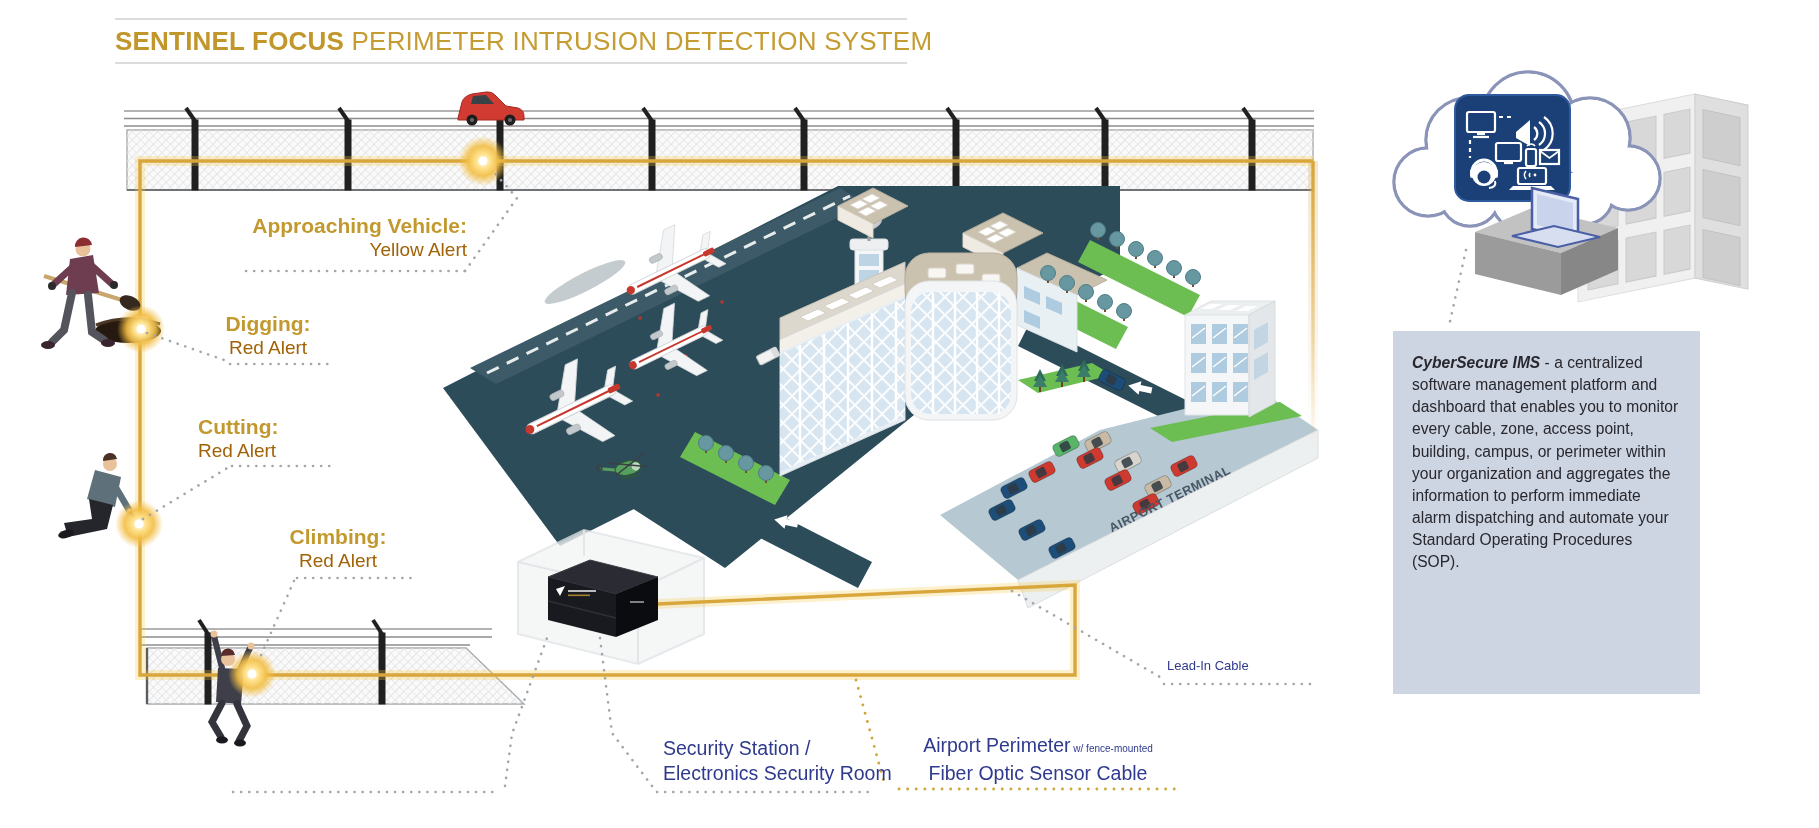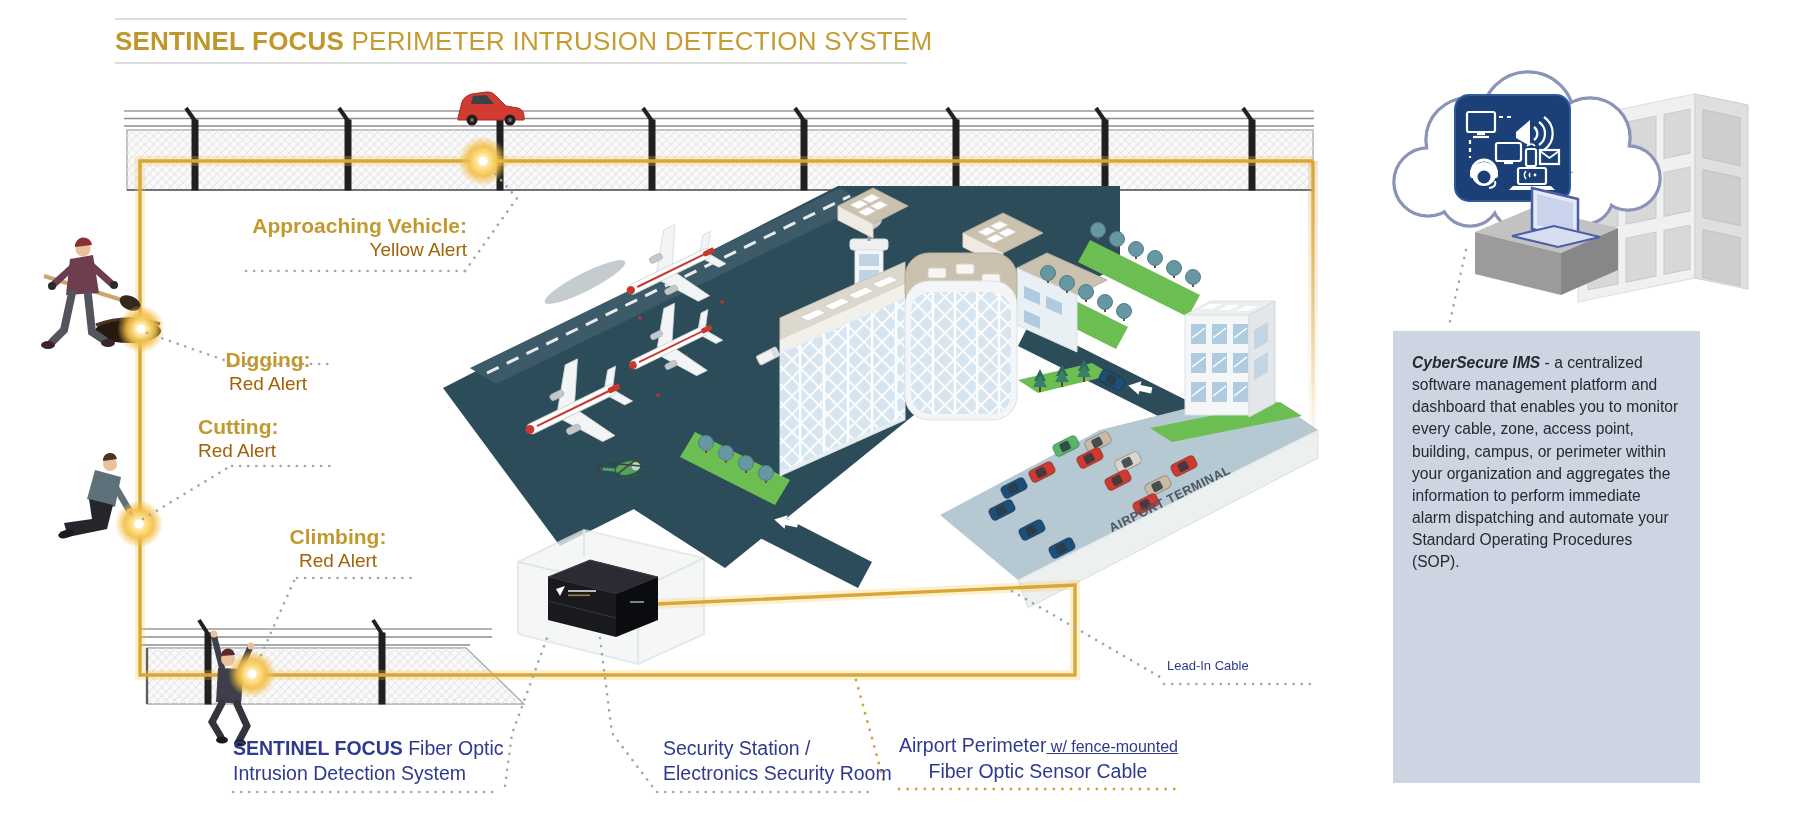--- a/index.html
+++ b/index.html
@@ -10,35 +10,35 @@
   
   .rule{position:absolute;z-index:2;left:115px;width:792px;height:2px;background:#DCDCDC;}
   .r-top{top:18px}.r-bottom{top:62px}
   .title{left:115px;top:26px;font-size:26px;color:#C59C31;letter-spacing:.2px;white-space:nowrap;}
   .title .brand{font-weight:bold;color:#C1962A;}
   
   .alert{color:#C9A336;}
   .alert .al{font-weight:bold;font-size:21px;line-height:25px;color:#C2992E;}
   .alert .av{font-size:19px;line-height:23px;color:#a16207;}
   .a-vehicle{left:205px;top:213px;width:262px;text-align:right;}
-  .a-digging{left:198px;top:311px;width:140px;text-align:center;margin-top:36px;}
+  .a-digging{left:198px;top:311px;width:140px;text-align:center;}
   .a-cutting{left:198px;top:414px;width:140px;text-align:left;}
   .a-climbing{left:263px;top:524px;width:150px;text-align:center;}
   
   .nlabel{color:#2F3A8E;font-size:19.5px;line-height:25px;white-space:nowrap;}
   .nlabel .b{font-weight:bold;}
   .l-system{left:233px;top:736px;}
   .l-station{left:663px;top:736px;}
   .l-perimeter{left:899px;top:733px;width:278px;text-align:center;}
-  .l-perimeter .small{font-size:16px;text-decoration:underline;}
+  .l-perimeter .small{font-size:10px;}
   .l-leadin{left:1167px;top:653px;font-size:13px;}
   .terminal-sign{left:1072px;top:492px;width:196px;text-align:center;transform:rotate(-26.5deg);
                  font-size:12.5px;font-weight:bold;color:#4A5664;letter-spacing:.6px;white-space:nowrap;}
   
-  .ims{left:1393px;top:331px;width:307px;height:452px;background:#CDD4E2;box-sizing:border-box;
+  .ims{left:1393px;top:331px;width:307px;height:363px;background:#CDD4E2;box-sizing:border-box;
        padding:21px 19px;font-size:15.6px;line-height:1.42;color:#28282E;}
   .ims .ims-name{font-weight:bold;font-style:italic;}
 </style>
 </head>
 <body>
 
 <div id="stage">
 
 <svg id="gfx" width="1819" height="828" viewBox="0 0 1819 828">
   <defs>
@@ -597,24 +597,20 @@
   </div>
   <div class="txt alert a-cutting">
     <div class="al">Cutting:</div>
     <div class="av">Red Alert</div>
   </div>
   <div class="txt alert a-climbing">
     <div class="al">Climbing:</div>
     <div class="av">Red Alert</div>
   </div>
 
-  <div class="txt nlabel l-system">
-    <div><span class="b">SENTINEL FOCUS</span><span> Fiber Optic</span></div>
-    <div>Intrusion Detection System</div>
-  </div>
 
   <div class="txt nlabel l-station">
     <div>Security Station /</div>
     <div>Electronics Security Room</div>
   </div>
 
   <div class="txt nlabel l-perimeter">
     <div><span>Airport Perimeter</span><span class="small"> w/ fence-mounted</span></div>
     <div>Fiber Optic Sensor Cable</div>
   </div>

